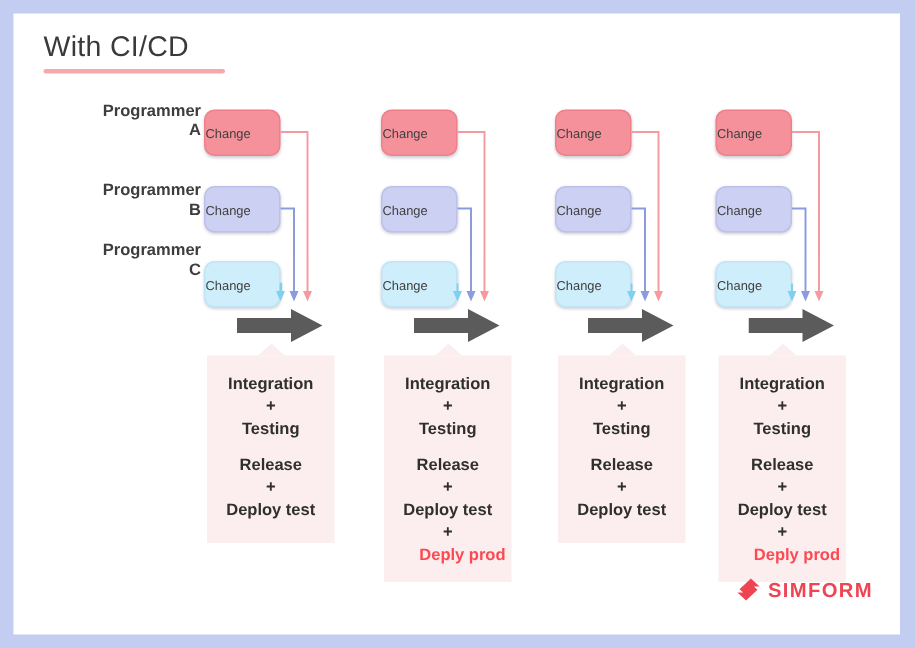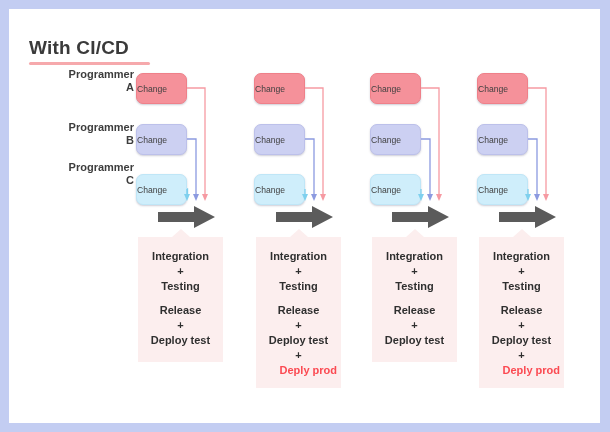--- a/index.html
+++ b/index.html
@@ -31,26 +31,25 @@
   }
 
   
   #title-wrap {
     position: absolute;
     left: 20px;
     top: 13px;
   }
   #page-title {
     font-size: 19px;
-    font-weight: bold;
+    font-weight: normal;
     color: #3a3a3a;
     letter-spacing: 0.2px;
     line-height: 1;
     white-space: nowrap;
-    margin-top: 16px;
   }
   #title-underline {
     margin-top: 5px;
     width: 121px;
     height: 3px;
     background: #f6a9ac;
     border-radius: 2px;
   }
 
   
@@ -323,15 +322,21 @@
         <div>Testing</div>
         <div class="gap"></div>
         <div>Release</div>
         <div>+</div>
         <div>Deploy test</div>
         <div>+</div>
         <div class="accent">Deply prod</div>
       </div>
     </div>
 
+    <div id="logo">
+      <svg width="16" height="16" viewBox="0 0 16 16">
+        <path d="M9.6 0.6 L15.4 6.0 L11.6 6.0 L14.0 8.2 L6.4 15.4 L0.6 10.0 L4.4 10.0 L2.0 7.8 Z" fill="#ef4452"></path>
+      </svg>
+      <span id="logo-text">SIMFORM</span>
+    </div>
 
   </div>
 </div>
 
 </body></html>

